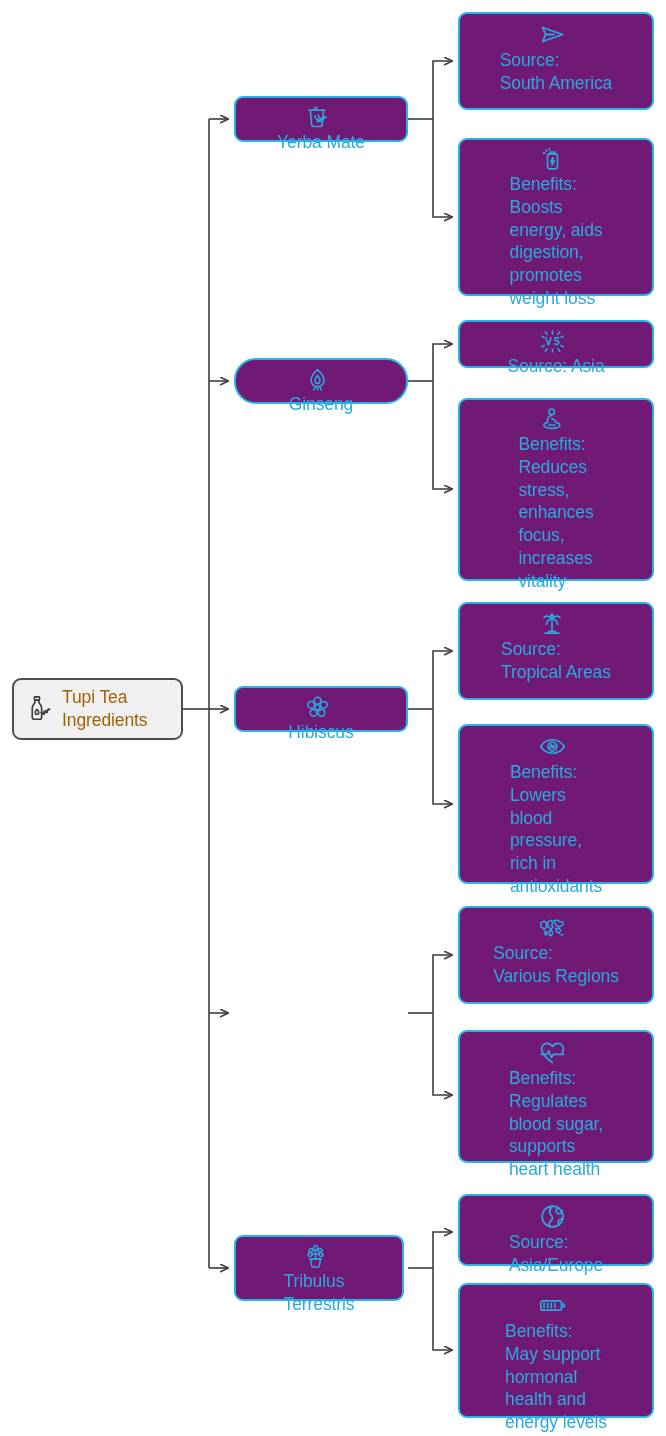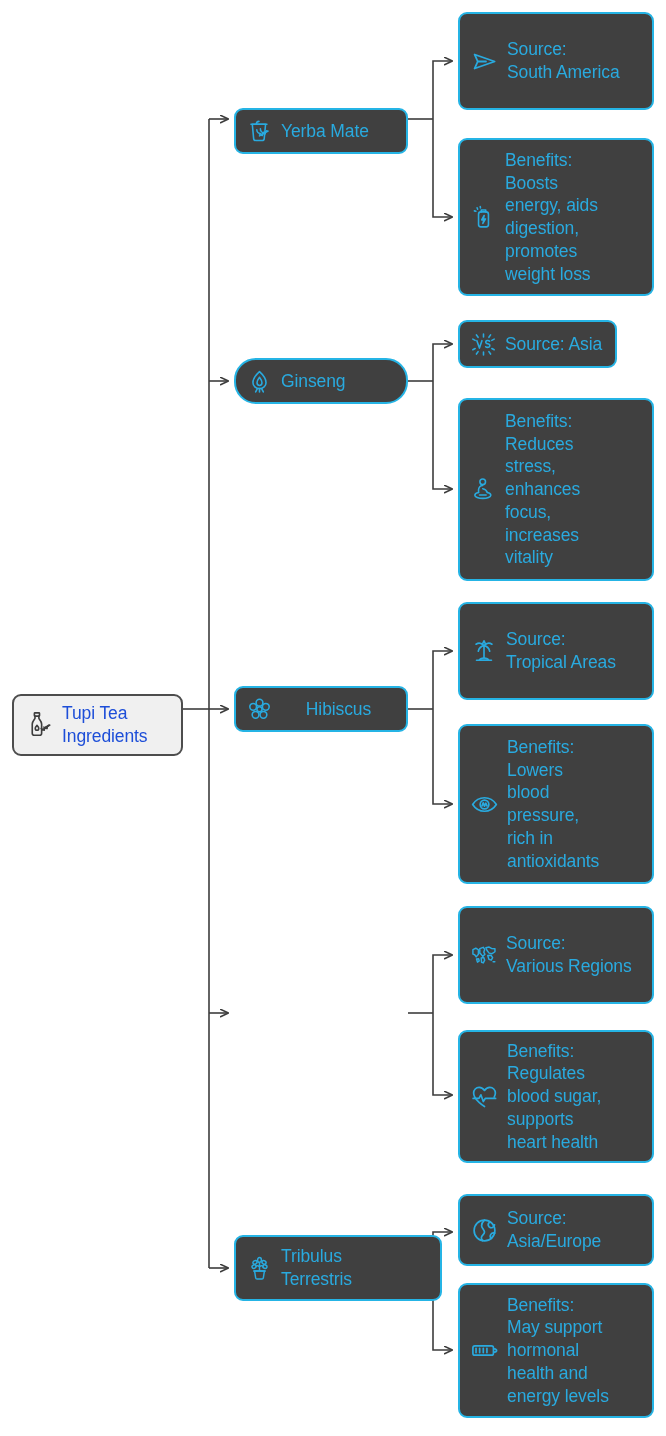--- a/index.html
+++ b/index.html
@@ -42,29 +42,29 @@
   .node .txt {
     flex: 1 1 auto;
     font-size: 17.5px;
     letter-spacing: -0.1px;
     white-space: pre-line;
   }
   
   .n-root {
     background: #f0f0f0;
     border-color: #4d4d4d;
-    color: #1d4ed8;
-    margin-top: 16px;
+    color: #a16207;
   }
   .n-root .txt { font-size: 17.5px; }
   
   .n-cy {
-    background: #404040;
+    background: #701a75;
     border-color: #25b4e5;
     color: #29aadf;
+    flex-direction: column;
   }
   svg.g { display: block; }
 </style>
 </head>
 <body>
 
 <div id="diagram">
 
   <svg id="edges" viewBox="0 0 666 1436">
     <defs>
@@ -116,21 +116,21 @@
         <path d="M16.3 15.6 C16.3 14.5 16.9 13.7 17.9 13.3"></path>
         <path d="M18.4 14.3 C18.4 13.2 19 12.4 20 12.1"></path>
         <path d="M16.2 16.1 C15.2 16.1 14.3 15.6 13.8 14.8"></path>
         <path d="M18.4 14.8 C17.4 14.9 16.5 14.5 15.9 13.7"></path>
       </svg>
     </span>
     <span class="txt">Tupi Tea
 Ingredients</span>
   </div>
 
-  <div class="node n-cy" style="left:234px; top:108px; width:174px; height:46px;">
+  <div class="node n-cy" style="left:234px; top:96px; width:174px; height:46px;">
     <span class="ico">
       <svg class="g" width="27" height="27" viewBox="0 0 24 24" fill="none" stroke="#29aadf" stroke-width="1.4" stroke-linecap="round" stroke-linejoin="round">
         <path d="M5.6 5.6 L17.4 5.6 L16.2 18.3 C16.1 19.3 15.3 20 14.3 20 L8.7 20 C7.7 20 6.9 19.3 6.8 18.3 Z"></path>
         <path d="M4.4 5.6 L18.6 5.6"></path>
         <path d="M9.2 5.6 C9.2 4 10.1 3 11.5 3"></path>
         <path d="M9.6 10.4 C9.6 12.3 11.1 13.8 13 13.8"></path>
         <path d="M13.8 12.1 C13.1 11.5 12.7 10.5 12.8 9.6"></path>
         <path d="M12 15.9 L19.6 11.6"></path>
         <path d="M14.3 15.2 C14.2 14.1 14.8 13.1 15.8 12.7"></path>
         <path d="M17 13.6 C17 12.6 17.5 11.8 18.5 11.4"></path>
@@ -177,21 +177,21 @@
         <path d="M12 3.2 C12 3.2 6.2 8.4 6.2 13 C6.2 16 8.8 18.3 12 18.3 C15.2 18.3 17.8 16 17.8 13 C17.8 8.4 12 3.2 12 3.2 Z"></path>
         <path d="M12 8.2 C12 8.2 9.8 11.1 9.8 13.2 C9.8 14.5 10.8 15.5 12 15.5 C13.2 15.5 14.2 14.5 14.2 13.2 C14.2 11.1 12 8.2 12 8.2 Z"></path>
         <path d="M12 18.3 L12 21.3"></path>
         <path d="M10 18.6 L8.6 21.3"></path>
         <path d="M14 18.6 L15.4 21.3"></path>
       </svg>
     </span>
     <span class="txt">Ginseng</span>
   </div>
 
-  <div class="node n-cy" style="left:458px; top:320px; width:159px; height:48px;">
+  <div class="node n-cy" style="left:458px; top:320px; width:196px; height:48px;">
     <span class="ico">
       <svg class="g" width="27" height="27" viewBox="0 0 24 24" fill="none" stroke="#29aadf" stroke-width="1.4" stroke-linecap="round" stroke-linejoin="round">
         <path d="M6.1 8.6 L8.4 15.2 L10.6 8.6"></path>
         <path d="M17.4 9 C16.8 8.5 16 8.3 15.2 8.5 C14 8.8 13.6 10 14.4 10.7 C15.1 11.3 16.7 11.4 17.3 12.1 C18 12.9 17.5 14.2 16.3 14.5 C15.4 14.7 14.5 14.5 13.9 14"></path>
         <path d="M12 5.3 L12 2.6"></path>
         <path d="M12 18.6 L12 21.3"></path>
         <path d="M7.2 5.6 L5.7 3.4"></path>
         <path d="M16.8 5.6 L18.3 3.4"></path>
         <path d="M7.2 18.3 L5.7 20.5"></path>
         <path d="M16.8 18.3 L18.3 20.5"></path>
@@ -294,21 +294,21 @@
         <path d="M2.6 13.6 L7.4 13.6 L9 10.6 L11 16.2 L12.6 13.6 L21.2 13.6"></path>
       </svg>
     </span>
     <span class="txt">Benefits:
 Regulates
 blood sugar,
 supports
 heart health</span>
   </div>
 
-  <div class="node n-cy" style="left:234px; top:1235px; width:208px; height:66px;">
+  <div class="node n-cy" style="left:234px; top:1235px; width:170px; height:66px;">
     <span class="ico">
       <svg class="g" width="27" height="27" viewBox="0 0 24 24" fill="none" stroke="#29aadf" stroke-width="1.3" stroke-linecap="round" stroke-linejoin="round">
         <path d="M12 13.8 L12 7.2"></path>
         <ellipse cx="12" cy="4.4" rx="1.7" ry="2.1"></ellipse>
         <ellipse cx="8" cy="6.5" rx="1.9" ry="1.5" transform="rotate(-28 8 6.5)"></ellipse>
         <ellipse cx="16" cy="6.5" rx="1.9" ry="1.5" transform="rotate(28 16 6.5)"></ellipse>
         <ellipse cx="7.2" cy="10.3" rx="1.9" ry="1.5" transform="rotate(-18 7.2 10.3)"></ellipse>
         <ellipse cx="16.8" cy="10.3" rx="1.9" ry="1.5" transform="rotate(18 16.8 10.3)"></ellipse>
         <path d="M12 10.4 C11 9.6 9.8 9.5 8.8 9.9"></path>
         <path d="M12 10.4 C13 9.6 14.2 9.5 15.2 9.9"></path>

